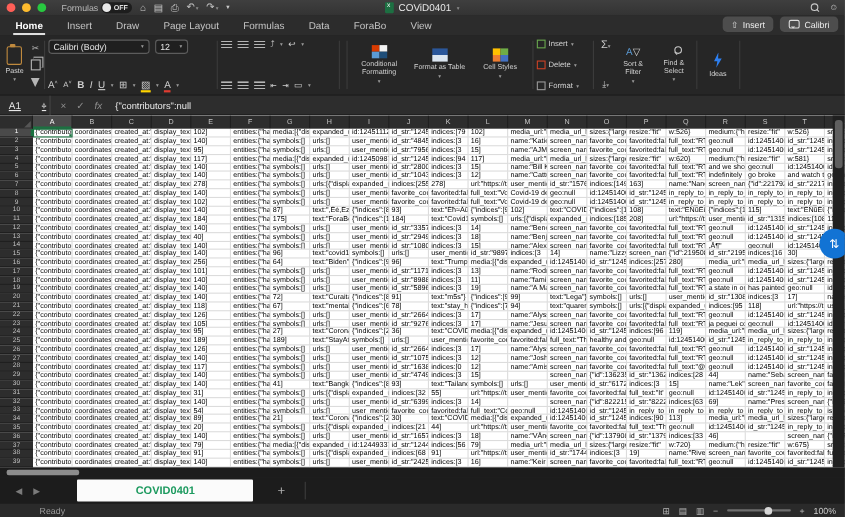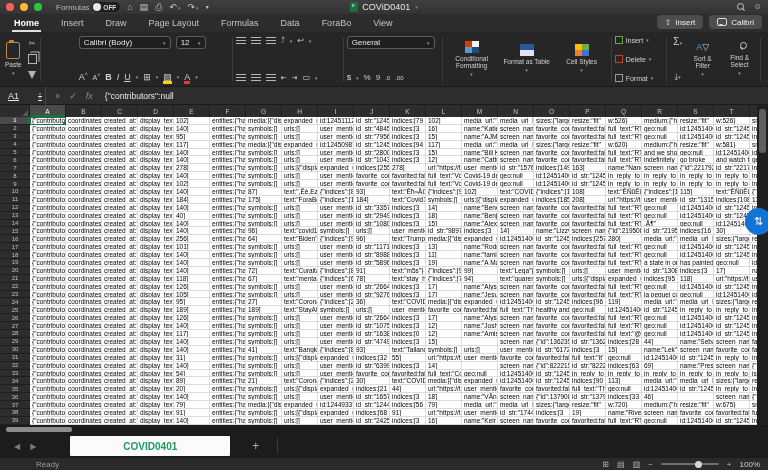--- a/index.html
+++ b/index.html
@@ -168,21 +168,21 @@
       <span>Paste</span>
       <span class="chev">▾</span>
     </div>
     <div class="minicol">
       <span class="mico">✂</span>
       <span class="copysq"></span>
       <span class="brush"></span>
     </div>
   </div>
   <div class="vsep"></div>
-  <div class="colgrp" style="width:150px;margin-left:35px;">
+  <div class="colgrp" style="width:150px;">
     <div class="minirow">
       <span class="combo" style="width:92px;">
         <span>Calibri (Body)</span>
           <span class="chev">▾</span>
       </span>
       <span class="combo" style="width:30px;">
         <span>12</span>
           <span class="chev">▾</span>
       </span>
     </div>
@@ -216,34 +216,20 @@
       <span class="lines"></span>
       <span class="lines"></span>
       <span class="lines"></span>
       <span style="font-size:7px;">⇤</span>
       <span style="font-size:7px;">⇥</span>
       <span style="font-size:8px;">▭</span>
         <span class="chev">▾</span>
     </div>
   </div>
   <div class="vsep"></div>
-  <div class="colgrp" style="width:92px;">
-    <span class="combo" style="width:88px;">
-      <span>General</span>
-        <span class="chev">▾</span>
-    </span>
-    <div class="minirow" style="font-size:8px;">
-      <span>$</span>
-        <span class="chev">▾</span>
-      <span>%</span>
-      <span>9</span>
-      <span style="font-size:6px;">.0</span>
-      <span style="font-size:6px;">.00</span>
-    </div>
-  </div>
   <div class="vsep"></div>
   <div class="grp">
     <div class="stylebtn">
       <span class="cfico">
         <i style="background:#d83b01;"></i>
           <i style="background:#f3f3f3;"></i>
           <i style="background:#5b9bd5;"></i>
           <i style="background:#1f4e79;"></i>
       </span>
       <span>Conditional Formatting</span>

